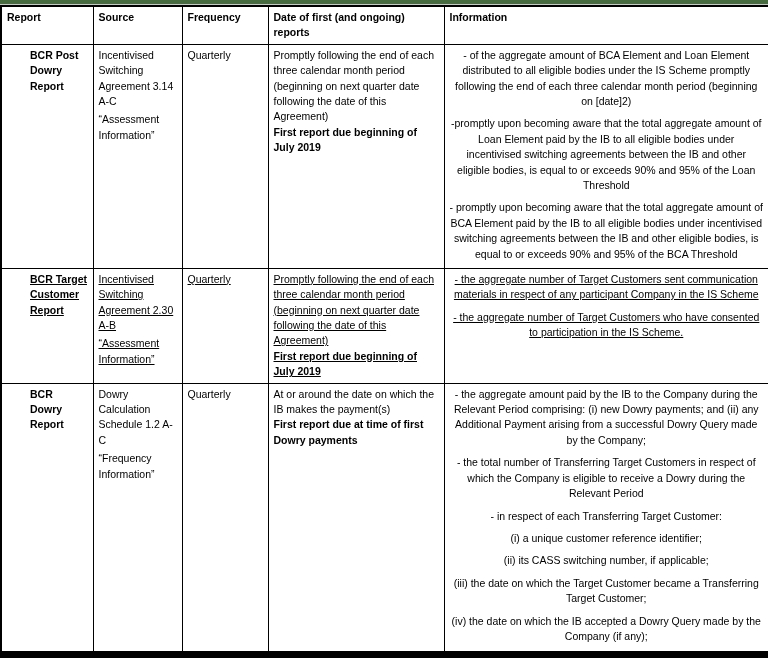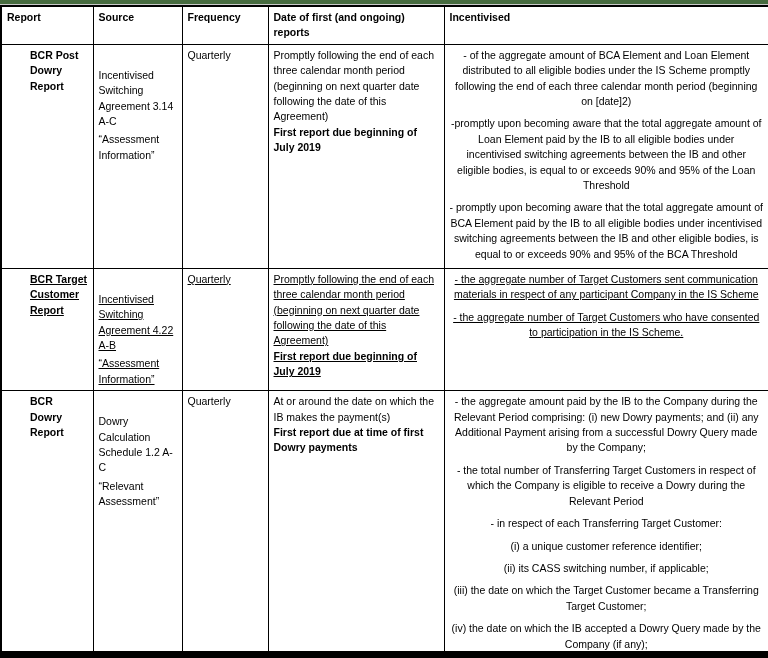--- a/index.html
+++ b/index.html
@@ -36,21 +36,21 @@
     padding: 3px 5px 3px 5px;
     font-size: 10.5px;
     line-height: 15.4px;
     overflow: hidden;
   }
   .report-table th { font-weight: bold; height: 33px; margin-left: 12px; }
   tr.row-0 td { height: 224px; }
   tr.row-1 td { height: 110px; text-decoration: underline; }
   tr.row-2 td { height: 274px; }
   td.report-cell { font-weight: bold; padding-left: 28px; }
-  .src-para { margin-bottom: 3px; margin-top: 20px; }
+  .src-para { margin-bottom: 3px; }
   .date-bold { font-weight: bold; }
   .req-para { margin-bottom: 7px; text-align: center; }
   .req-para:last-child { margin-bottom: 0; }
 </style>
 </head>
 <body>
 
 <div class="top-accent"></div>
 
 <table class="report-table">
@@ -60,21 +60,21 @@
       <col style="width:86px">
       <col style="width:176px">
       <col style="width:325px">
   </colgroup>
   <thead>
     <tr>
       <th>Report</th>
       <th>Source</th>
       <th>Frequency</th>
       <th>Date of first (and ongoing) reports</th>
-      <th>Incentivised</th>
+      <th>Information</th>
     </tr>
   </thead>
   <tbody>
     <tr class="row-0">
       <td class="report-cell">BCR Post Dowry Report</td>
       <td>
         <div class="src-para">Incentivised Switching Agreement 3.14 A-C</div>
         <div>“Assessment Information”</div>
       </td>
       <td>Quarterly</td>
@@ -84,38 +84,38 @@
       </td>
       <td>
         <p class="req-para">- of the aggregate amount of BCA Element and Loan Element distributed to all eligible bodies under the IS Scheme promptly following the end of each three calendar month period (beginning on [date]2)</p>
         <p class="req-para">-promptly upon becoming aware that the total aggregate amount of Loan Element paid by the IB to all eligible bodies under incentivised switching agreements between the IB and other eligible bodies, is equal to or exceeds 90% and 95% of the Loan Threshold</p>
         <p class="req-para">- promptly upon becoming aware that the total aggregate amount of BCA Element paid by the IB to all eligible bodies under incentivised switching agreements between the IB and other eligible bodies, is equal to or exceeds 90% and 95% of the BCA Threshold</p>
       </td>
     </tr>
     <tr class="row-1">
       <td class="report-cell">BCR Target Customer Report</td>
       <td>
-        <div class="src-para">Incentivised Switching Agreement 4.22 A-B</div>
+        <div class="src-para">Incentivised Switching Agreement 2.30 A-B</div>
         <div>“Assessment Information”</div>
       </td>
       <td>Quarterly</td>
       <td>
         <div>Promptly following the end of each three calendar month period (beginning on next quarter date following the date of this Agreement)</div>
         <div class="date-bold">First report due beginning of July 2019</div>
       </td>
       <td>
         <p class="req-para">- the aggregate number of Target Customers sent communication materials in respect of any participant Company in the IS Scheme</p>
         <p class="req-para">- the aggregate number of Target Customers who have consented to participation in the IS Scheme.</p>
       </td>
     </tr>
     <tr class="row-2">
       <td class="report-cell">BCR Dowry Report</td>
       <td>
         <div class="src-para">Dowry Calculation Schedule 1.2 A-C</div>
-        <div>“Relevant Assessment”</div>
+        <div>“Frequency Information”</div>
       </td>
       <td>Quarterly</td>
       <td>
         <div>At or around the date on which the IB makes the payment(s)</div>
         <div class="date-bold">First report due at time of first Dowry payments</div>
       </td>
       <td>
         <p class="req-para">- the aggregate amount paid by the IB to the Company during the Relevant Period comprising: (i) new Dowry payments; and (ii) any Additional Payment arising from a successful Dowry Query made by the Company;</p>
         <p class="req-para">- the total number of Transferring Target Customers in respect of which the Company is eligible to receive a Dowry during the Relevant Period</p>
         <p class="req-para">- in respect of each Transferring Target Customer:</p>

